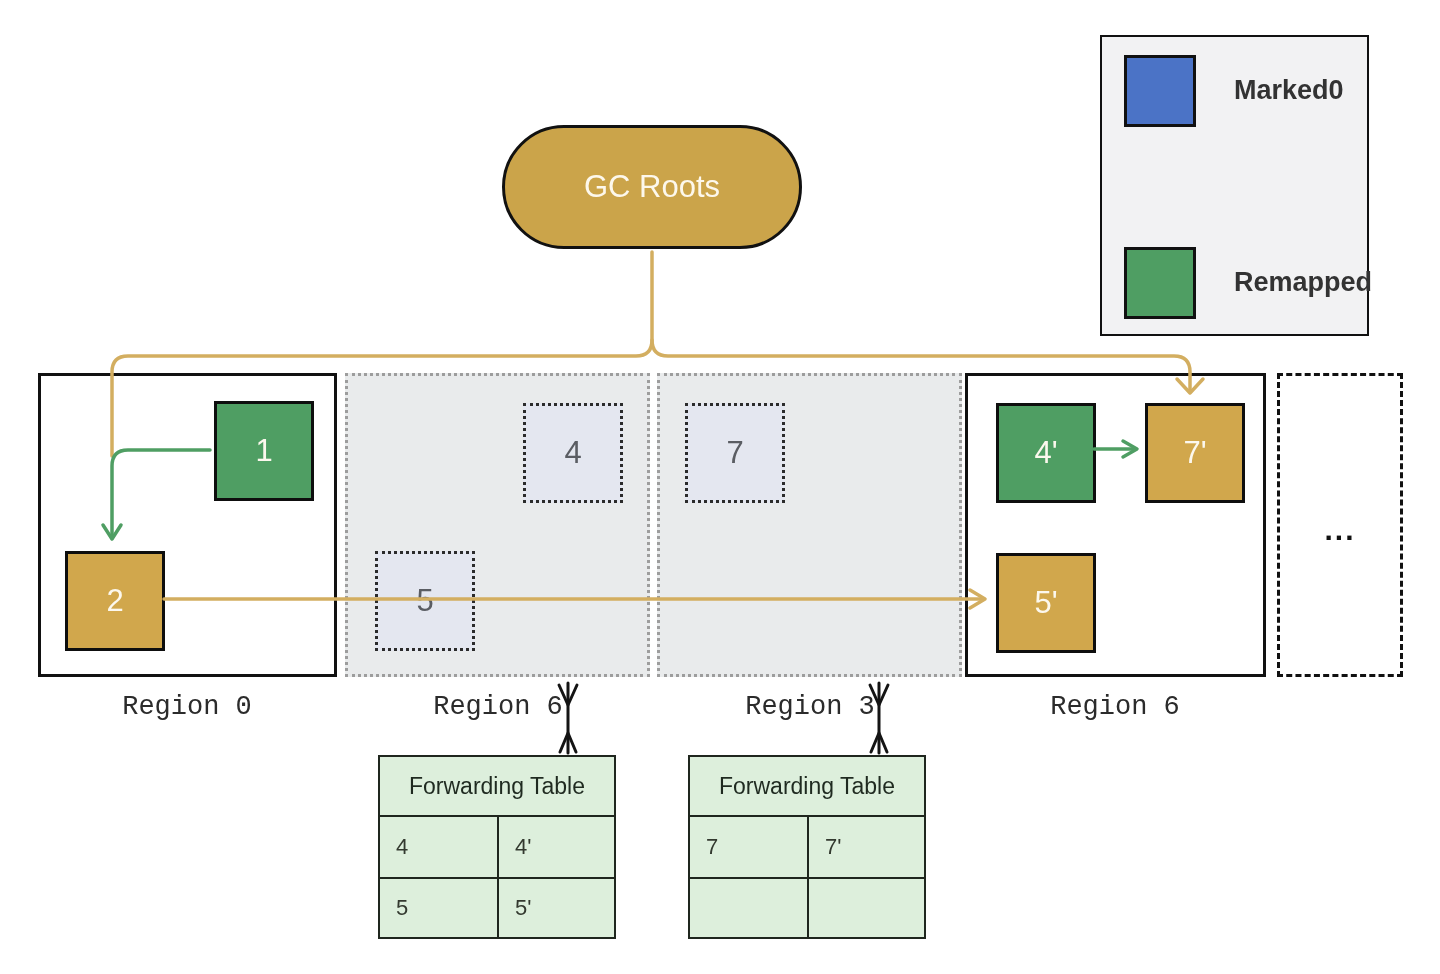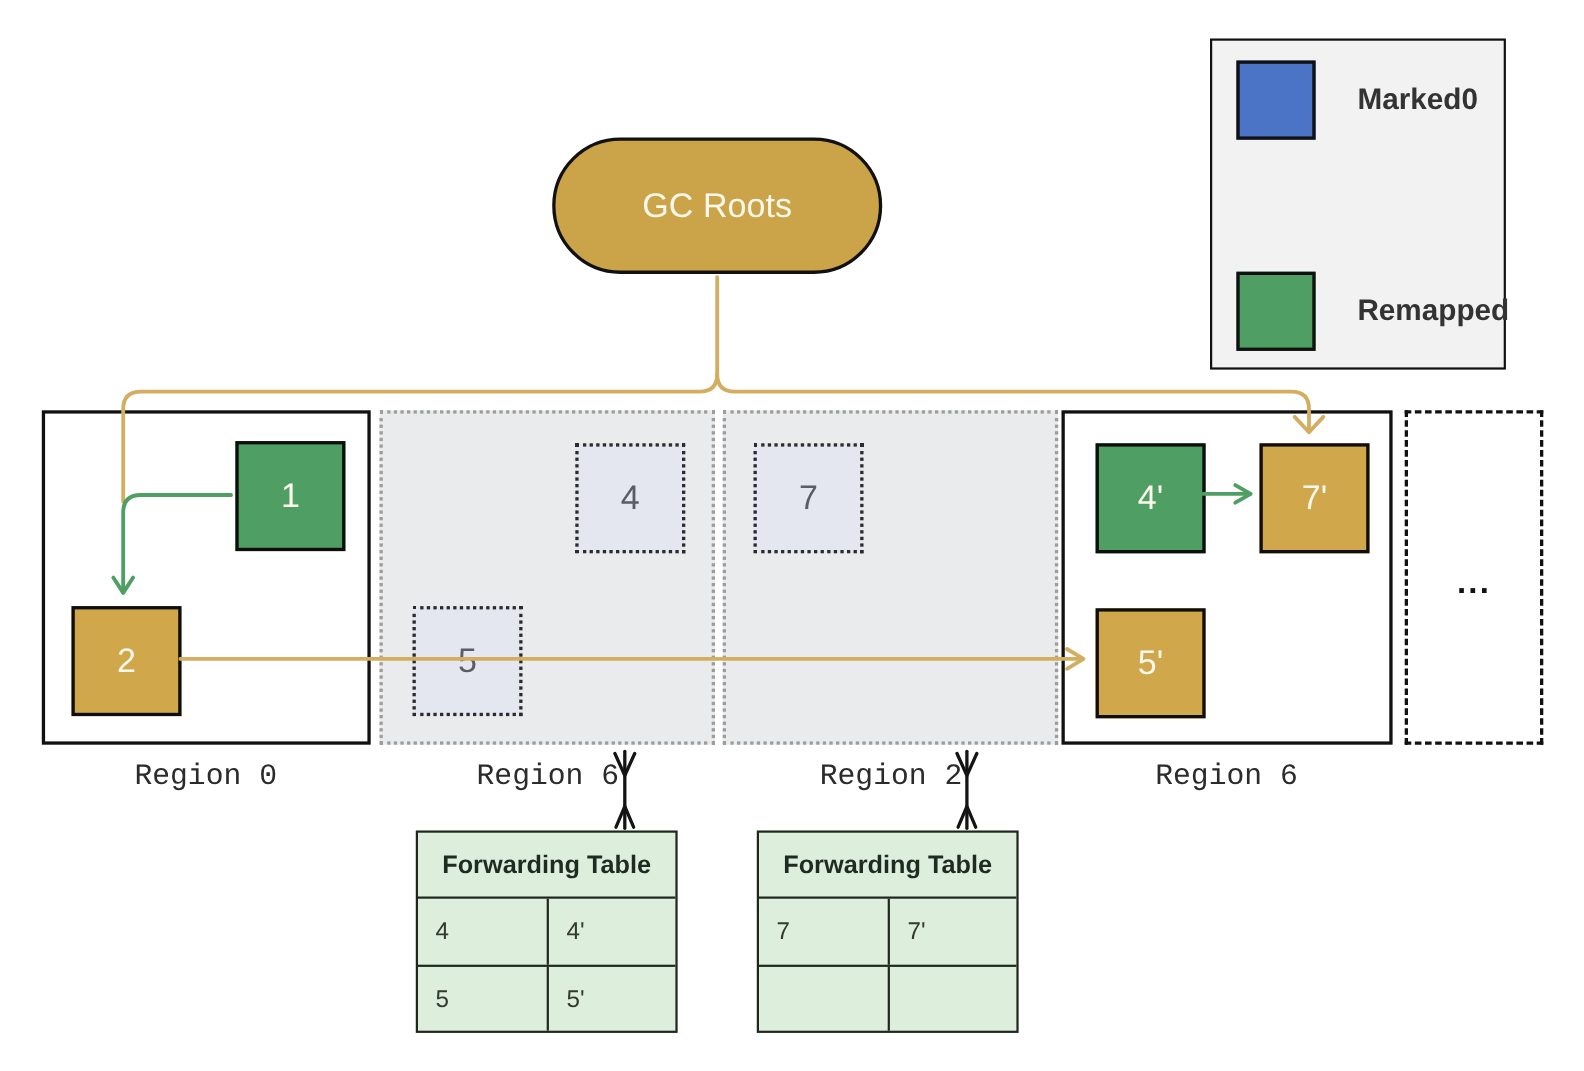--- a/index.html
+++ b/index.html
@@ -150,21 +150,21 @@
     background: #ddefdc;
     border: 2.5px solid #1f261e;
     z-index: 2;
   }
   .ft-1 { left: 378px; }
   .ft-2 { left: 688px; }
   .fwd-header {
     height: 60px;
     display: flex; align-items: center; justify-content: center;
     font-size: 23px;
-    font-weight: 700;
+    font-weight: 400;
     color: #1f2a20;
     border-bottom: 2.5px solid #1f261e;
   }
   .fwd-row { display: flex; height: 60px; }
   .fwd-row + .fwd-row { border-top: 2.5px solid #1f261e; }
   .fwd-cell {
     flex: 1 1 50%;
     display: flex; align-items: center;
     padding-left: 16px;
     font-size: 22px;
@@ -209,21 +209,21 @@
     <div class="obj obj--solid obj--gold pos-obj7p">7'</div>
     <div class="obj obj--solid obj--gold pos-obj5p">5'</div>
   </div>
 
   <div class="region-more">
     <span class="ellipsis">...</span>
   </div>
 
   <div class="region-label rl-0">Region 0</div>
   <div class="region-label rl-1">Region 6</div>
-  <div class="region-label rl-2">Region 2</div>
+  <div class="region-label rl-2">Region 3</div>
   <div class="region-label rl-3">Region 6</div>
 
   <div class="fwd-table ft-1">
     <div class="fwd-header">Forwarding Table</div>
     <div class="fwd-row">
       <div class="fwd-cell">4</div>
       <div class="fwd-cell">4'</div>
     </div>
     <div class="fwd-row">
       <div class="fwd-cell">5</div>

